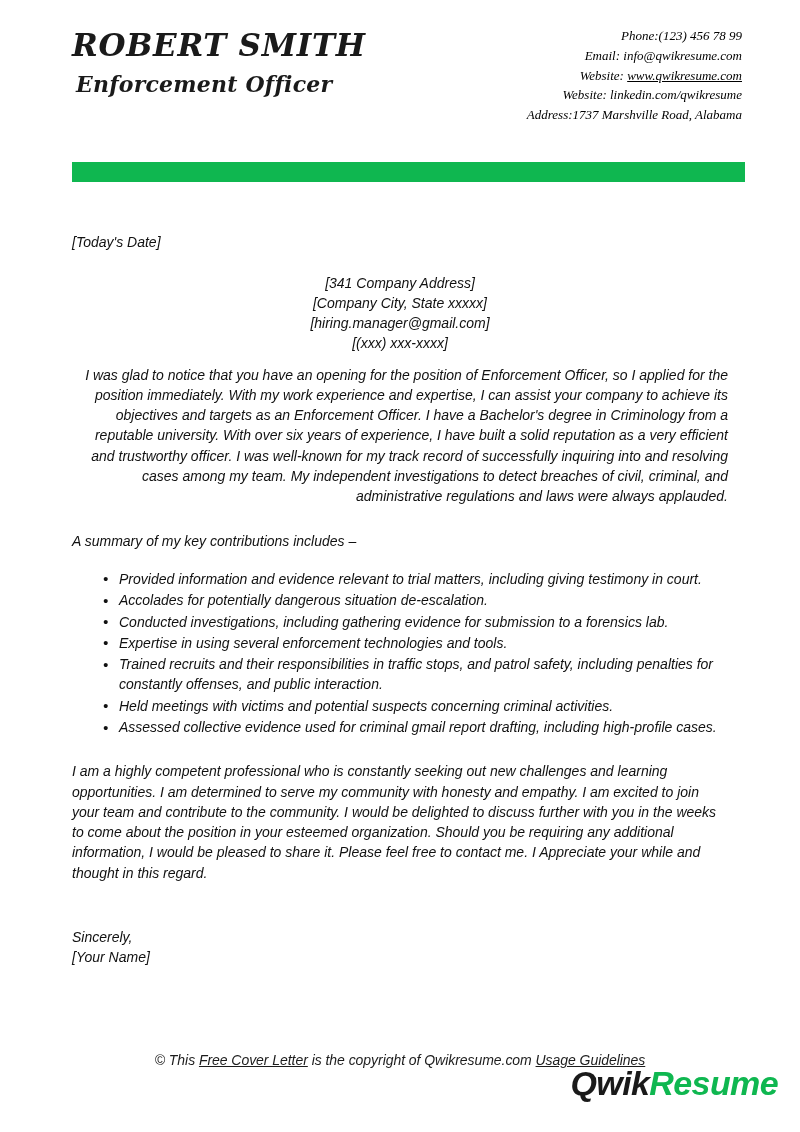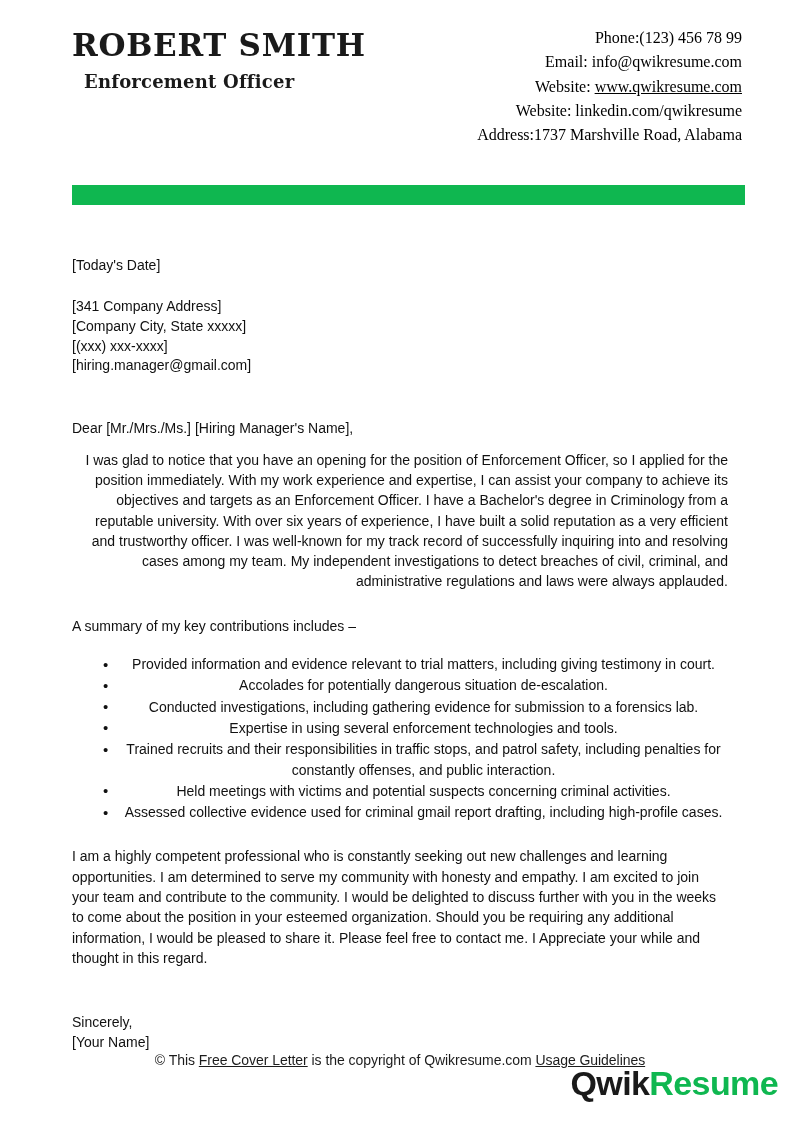--- a/index.html
+++ b/index.html
@@ -15,20 +15,21 @@
     color: #000000;
     overflow: hidden;
   }
 
   .page {
     position: relative;
     width: 800px;
     height: 1084px;
     background: #ffffff;
     box-sizing: border-box;
+    font-style: italic;
   }
 
   
   .header {
     display: flex;
     justify-content: space-between;
     align-items: flex-start;
     padding: 26px 58px 0 72px;
     box-sizing: border-box;
   }
@@ -44,31 +45,31 @@
     letter-spacing: 0.7px;
     line-height: 1.12;
     margin: 0;
     color: #1a1a1a;
     white-space: nowrap;
   }
 
   .job-title {
     font-family: "DejaVu Serif", "Liberation Serif", serif;
     font-weight: bold;
-    font-size: 18px;
+    font-size: 22px;
     letter-spacing: 0.2px;
     line-height: 1.2;
-    margin: 8px 0 0 12px;
+    margin: 8px 0 0 4px;
     color: #1a1a1a;
     white-space: nowrap;
   }
 
   .contact-block {
     font-family: "Liberation Serif", "DejaVu Serif", serif;
-    font-size: 16px;
+    font-size: 13px;
     line-height: 1.52;
     text-align: right;
     color: #000000;
     max-width: 300px;
   }
   .contact-line {
     white-space: nowrap;
   }
   .contact-line.wrap {
     white-space: normal;
@@ -99,40 +100,40 @@
 
   .date-line {
     margin-top: 50px;
   }
 
   .recipient {
     margin-top: 22px;
   }
   .recipient div {
     line-height: 1.42;
+    text-align: center;
   }
 
   .salutation {
     margin-top: 42px;
   }
 
   .para {
     margin-top: 11px;
     text-align: right;
   }
 
   .summary-lead {
     margin-top: 24px;
   }
 
   ul.contributions {
     margin: 18px 0 0 0;
     padding: 0 0 0 31px;
     list-style: none;
-    text-align: center;
   }
   ul.contributions li {
     position: relative;
     margin: 0 0 1px 0;
     padding-left: 16px;
     line-height: 1.45;
   }
   ul.contributions li::before {
     content: "\2022";
     position: absolute;
@@ -214,25 +215,24 @@
     <div class="accent-bar"></div>
   </div>
 
   <div class="letter">
 
     <div class="date-line">[Today's Date]</div>
 
     <div class="recipient">
       <div>[341 Company Address]</div>
       <div>[Company City, State xxxxx]</div>
+      <div>[hiring.manager@gmail.com]</div>
       <div>[(xxx) xxx-xxxx]</div>
-      <div>[hiring.manager@gmail.com]</div>
-    </div>
-
-    <div class="salutation">Dear [Mr./Mrs./Ms.] [Hiring Manager's Name],</div>
+    </div>
+
 
     <p class="para">I was glad to notice that you have an opening for the position of Enforcement Officer, so I applied for the position immediately. With my work experience and expertise, I can assist your company to achieve its objectives and targets as an Enforcement Officer. I have a Bachelor's degree in Criminology from a reputable university. With over six years of experience, I have built a solid reputation as a very efficient and trustworthy officer. I was well-known for my track record of successfully inquiring into and resolving cases among my team. My independent investigations to detect breaches of civil, criminal, and administrative regulations and laws were always applauded.</p>
 
     <p class="summary-lead">A summary of my key contributions includes –</p>
 
     <ul class="contributions">
       <li>Provided information and evidence relevant to trial matters, including giving testimony in court.</li>
       <li>Accolades for potentially dangerous situation de-escalation.</li>
       <li>Conducted investigations, including gathering evidence for submission to a forensics lab.</li>
       <li>Expertise in using several enforcement technologies and tools.</li>

